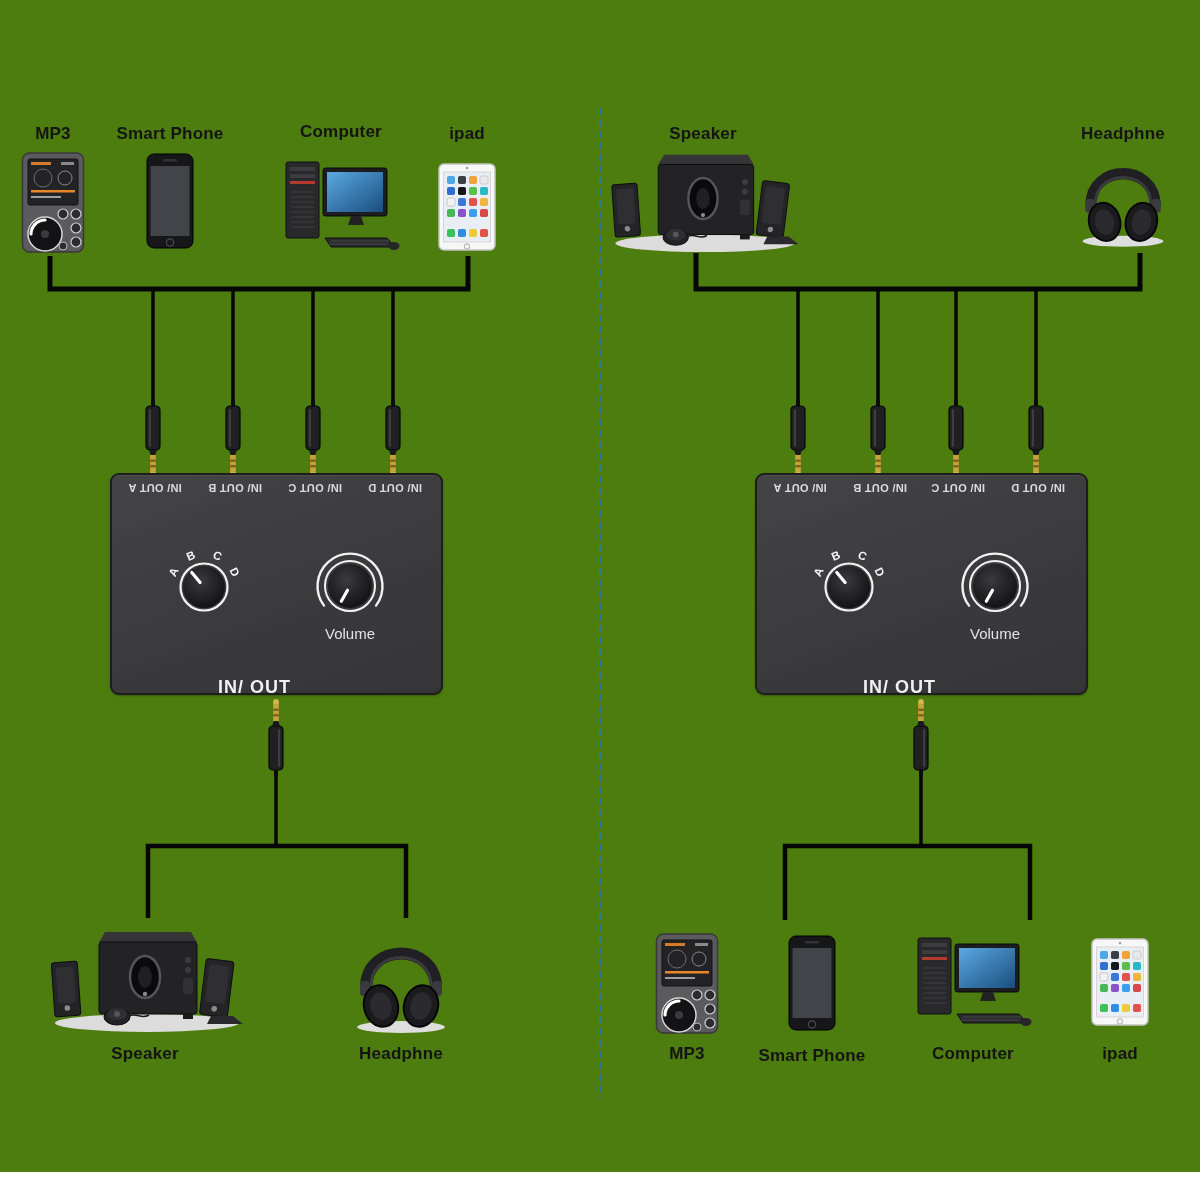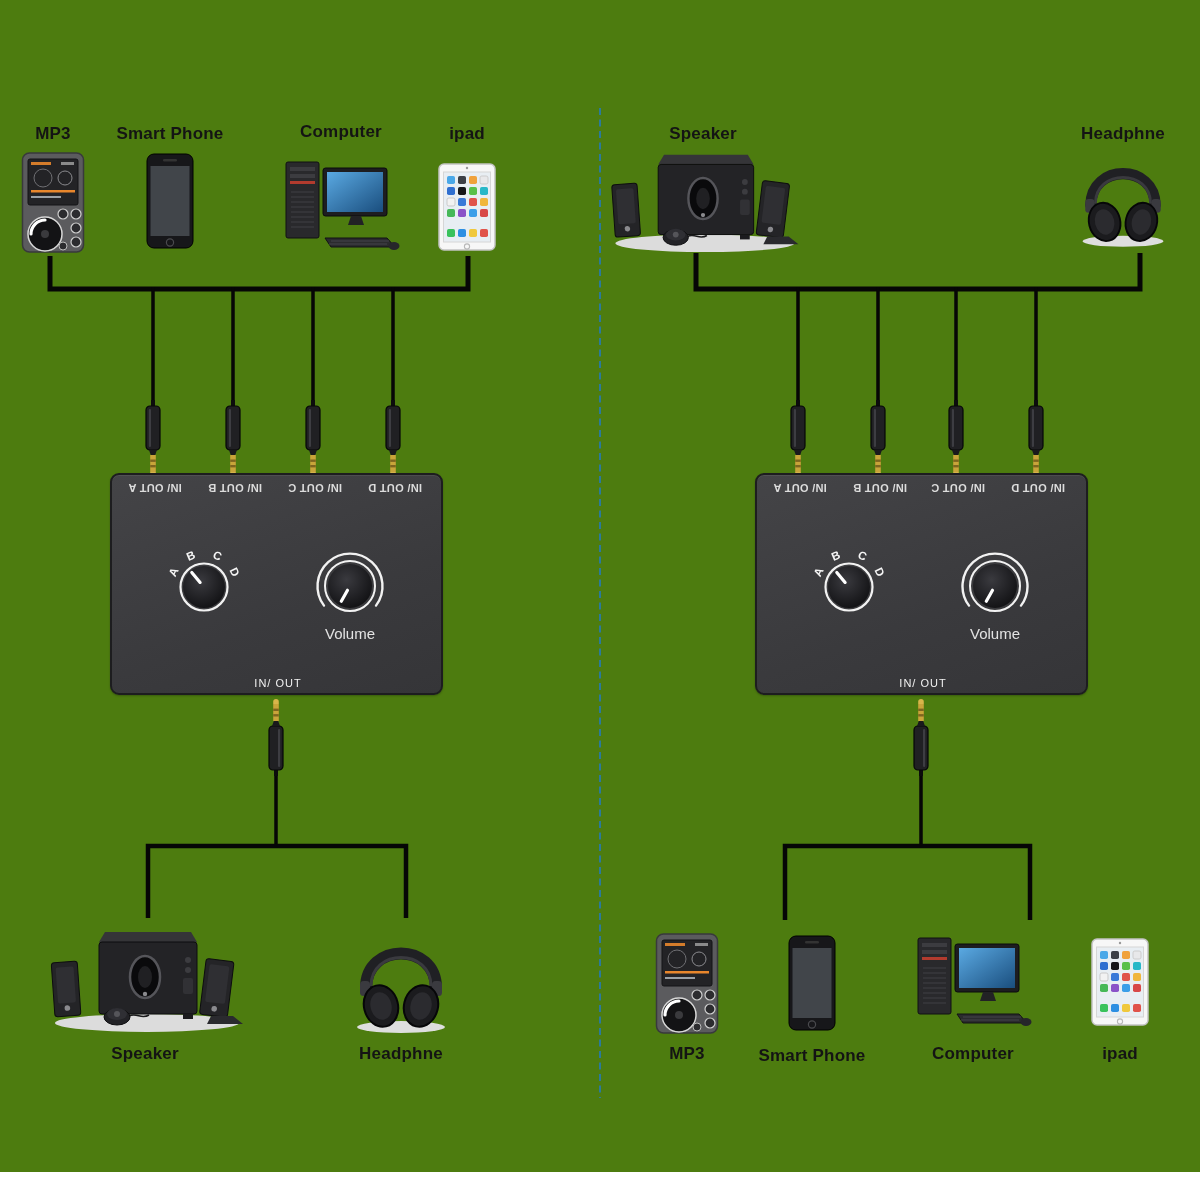--- a/index.html
+++ b/index.html
@@ -13,22 +13,22 @@
              color:#141414;letter-spacing:0.2px;}
   .jack{position:absolute;width:20px;height:78px;}
   .switch-box{position:absolute;width:333px;height:222px;box-sizing:border-box;
               background:linear-gradient(160deg,#444447 0%,#3a3a3d 60%,#353538 100%);
               border:2px solid #1d1d1f;border-radius:9px;
               box-shadow:inset 0 1px 0 rgba(255,255,255,0.07), 0 1px 2px rgba(0,0,0,0.25);}
   .port-label{position:absolute;width:80px;top:7px;text-align:center;transform:rotate(180deg);
               color:#dcdcdc;font-size:11px;font-weight:600;letter-spacing:0.3px;}
   .knob-svg{position:absolute;}
   .volume-label{position:absolute;width:120px;text-align:center;color:#e3e3e3;font-size:15px;}
-  .io-label{position:absolute;width:120px;text-align:center;color:#f1f1f1;font-size:11px;
-            font-weight:normal;letter-spacing:1px;}
+  .io-label{position:absolute;width:120px;text-align:left;color:#f1f1f1;font-size:18px;
+            font-weight:bold;letter-spacing:1px;}
 </style>
 </head>
 <body>
 
 <div class="stage">
 
   <svg class="defs-svg" aria-hidden="true">
     <defs>
       <linearGradient id="scrGrad" x1="0" y1="0" x2="1" y2="1">
         <stop offset="0" stop-color="#5aa9e2"></stop>

